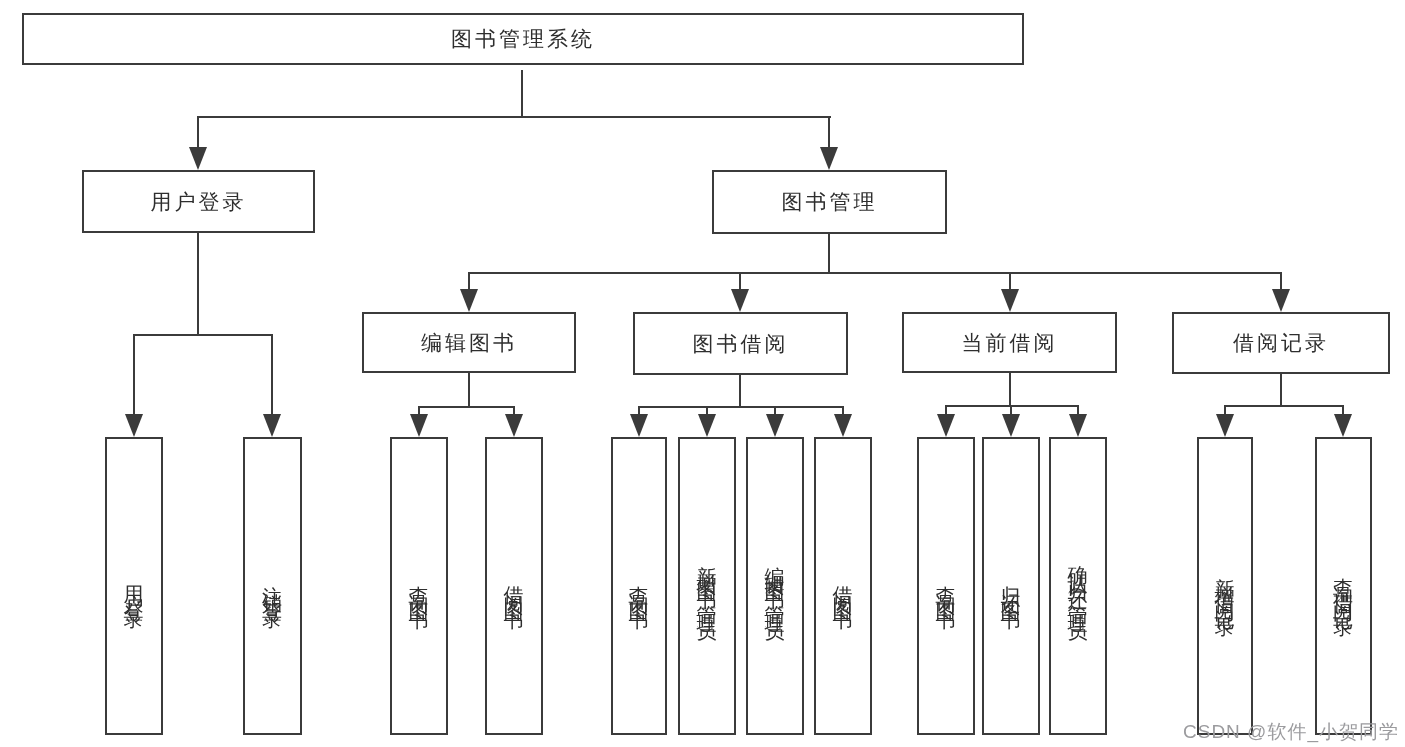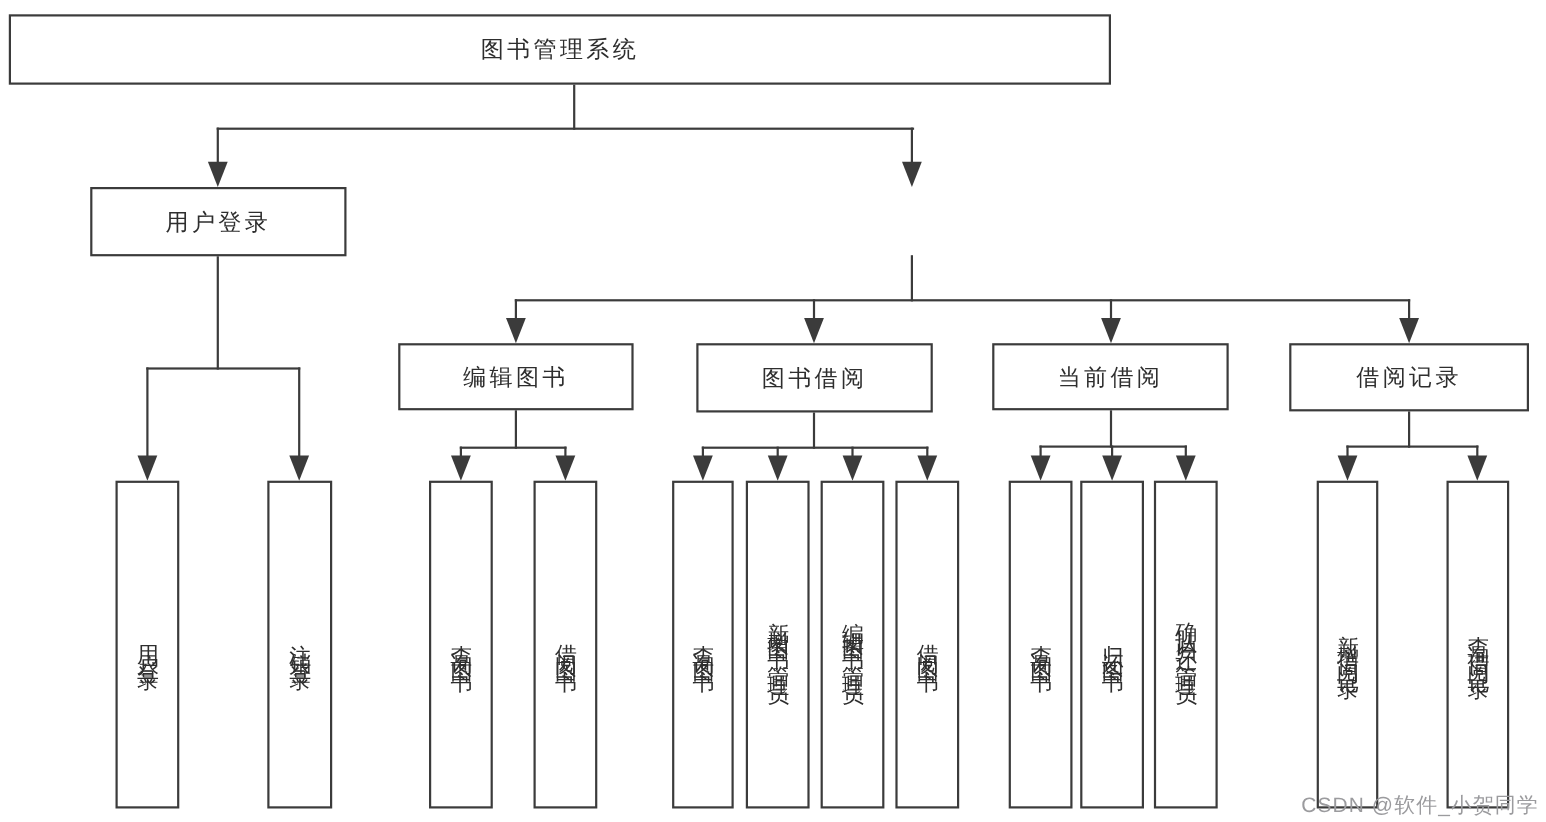--- a/index.html
+++ b/index.html
@@ -109,26 +109,29 @@
   <div class="vl" style="left:1077px;top:405px;height:10px"></div>
   <div class="arr" style="left:1069px;top:414px"></div>
 
   <div class="vl" style="left:1280px;top:372px;height:35px"></div>
   <div class="hl" style="left:1224px;top:405px;width:120px"></div>
   <div class="vl" style="left:1224px;top:405px;height:10px"></div>
   <div class="arr" style="left:1216px;top:414px"></div>
   <div class="vl" style="left:1342px;top:405px;height:10px"></div>
   <div class="arr" style="left:1334px;top:414px"></div>
 
-  <div class="node" style="left:8px;top:13px;width:1002px;height:64px">
+  <div class="node" style="left:22px;top:13px;width:1002px;height:52px">
     <span class="hlabel">图书管理系统</span>
   </div>
 
   <div class="node" style="left:82px;top:170px;width:233px;height:63px">
     <span class="hlabel">用户登录</span>
+  </div>
+  <div class="node" style="left:712px;top:170px;width:235px;height:64px">
+    <span class="hlabel">图书管理</span>
   </div>
 
   <div class="node" style="left:362px;top:312px;width:214px;height:61px">
     <span class="hlabel">编辑图书</span>
   </div>
   <div class="node" style="left:902px;top:312px;width:215px;height:61px">
     <span class="hlabel">当前借阅</span>
   </div>
   <div class="node" style="left:633px;top:312px;width:215px;height:63px">
     <span class="hlabel">图书借阅</span>

